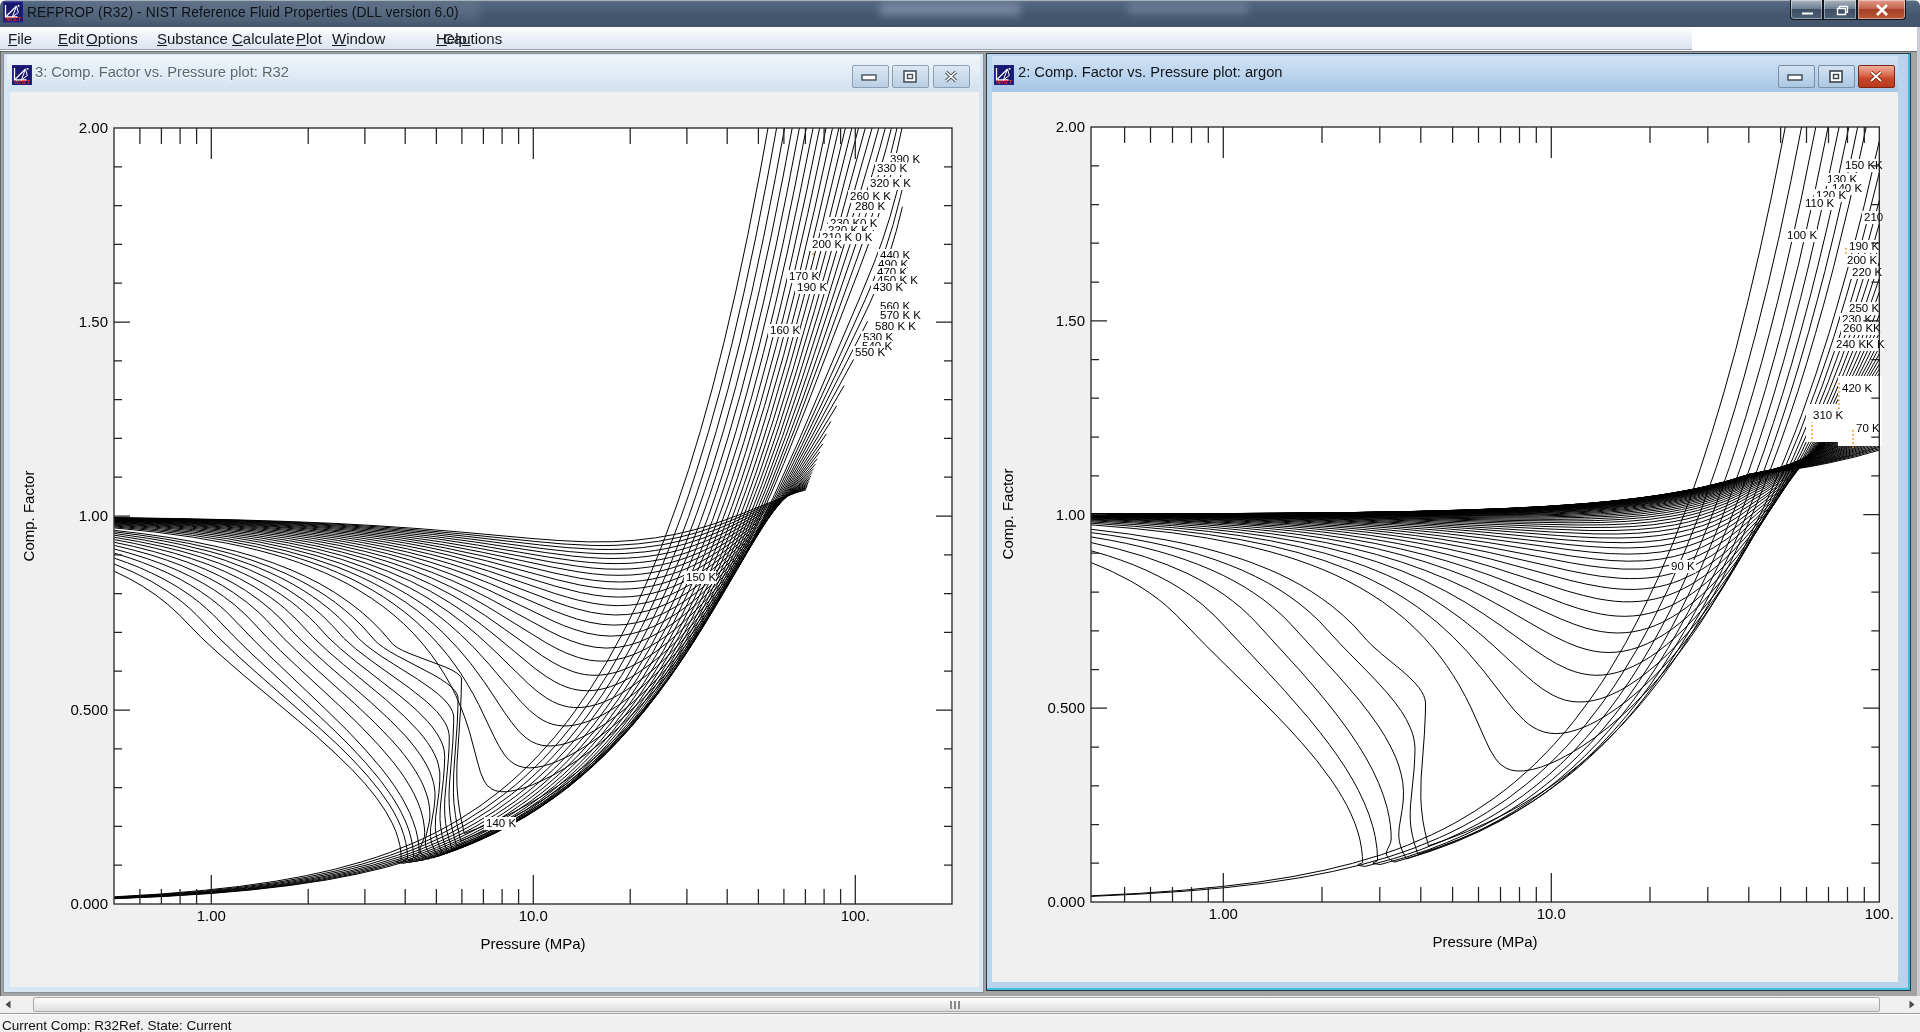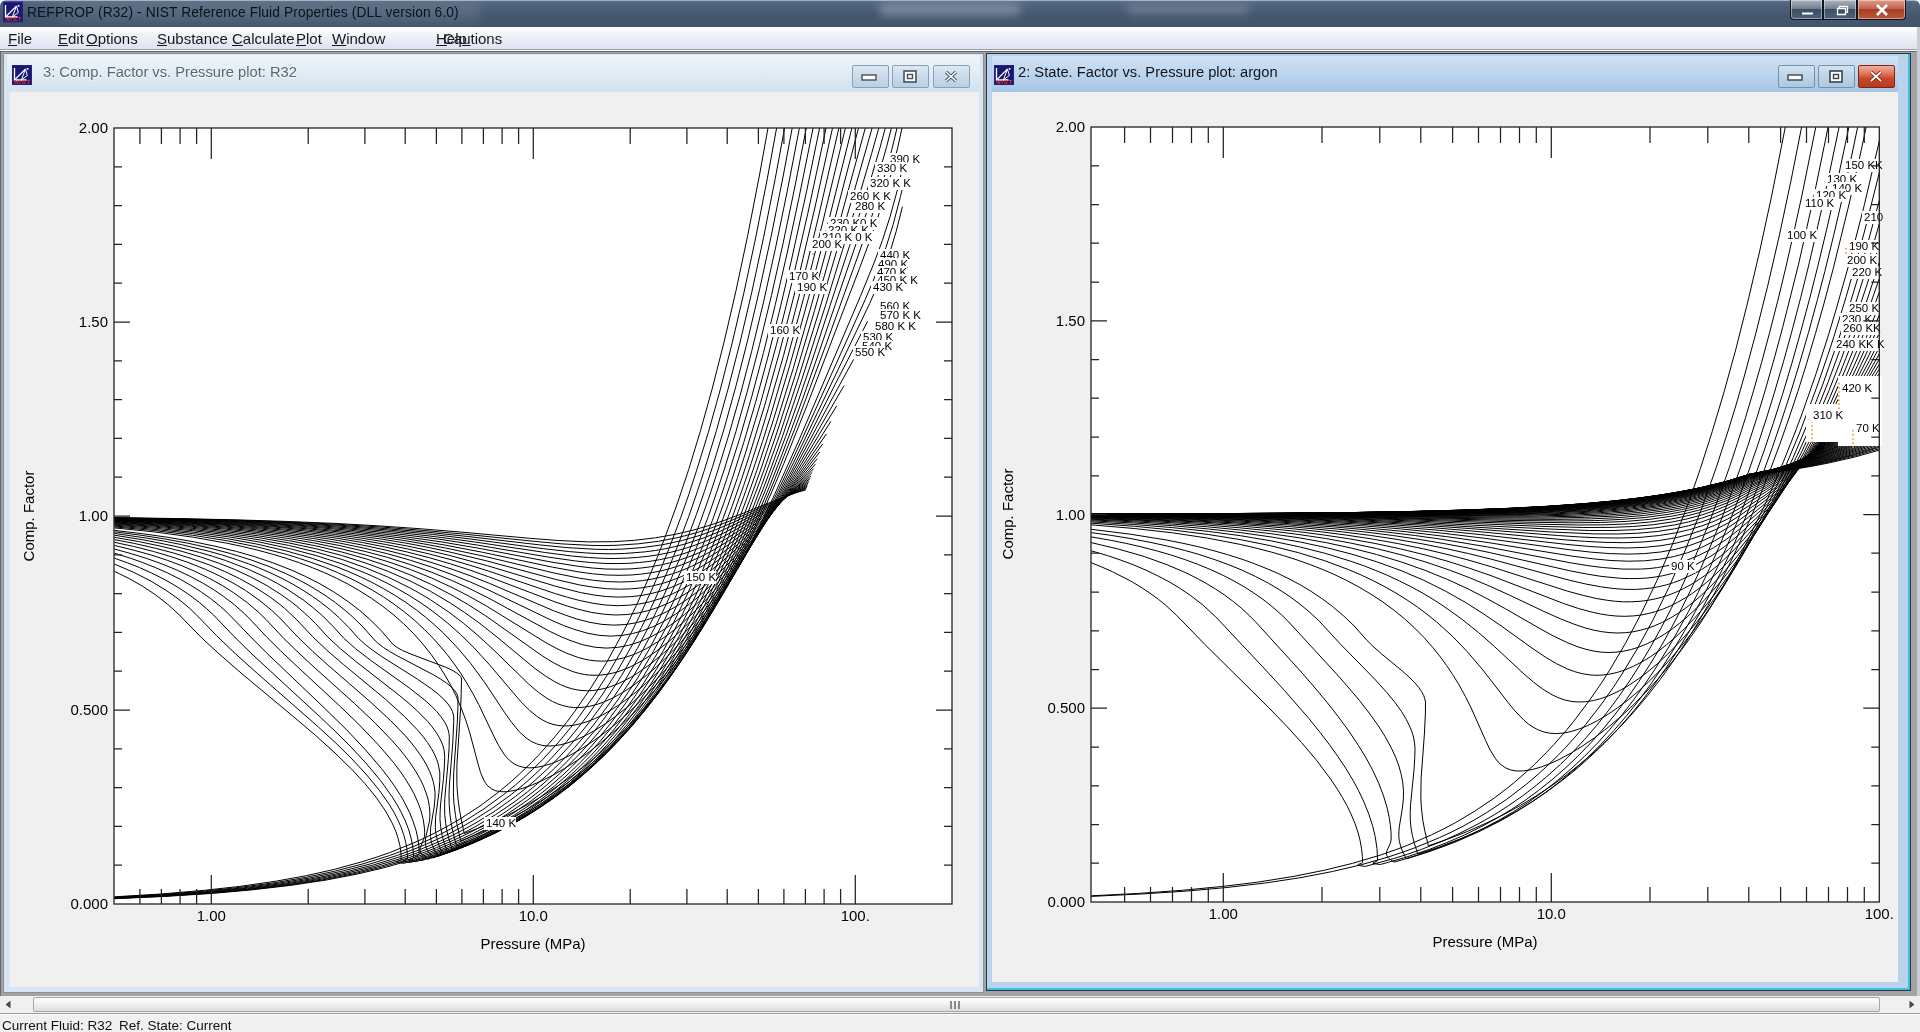--- a/index.html
+++ b/index.html
@@ -9,30 +9,30 @@
 #tbghost1 { position:absolute; left:880px; top:3px; width:140px; height:13px; background:rgba(200,214,232,.34); filter:blur(4px); }
 #tbghost2 { position:absolute; left:1128px; top:3px; width:120px; height:12px; background:rgba(200,214,232,.22); filter:blur(4px); }
 #maintitle { position:absolute; left:27px; top:5px; font-size:13.8px; color:#0c1218; letter-spacing:0.1px; }
 .wbtn { position:absolute; top:0; height:20px; border:1px solid #10161d; border-top:none;
   background:linear-gradient(rgba(255,255,255,.5) 0%, rgba(255,255,255,.22) 45%, rgba(16,26,40,.22) 46%, rgba(140,160,180,.22) 100%), linear-gradient(#55687e,#3a4e64);
   box-shadow:inset 0 0 0 1px rgba(255,255,255,.42); }
 #btnmin { left:1790px; width:33px; border-bottom-left-radius:4px; }
 #btnres { left:1823px; width:34px; }
 #btnclose { left:1857px; width:49px; border-bottom-right-radius:4px;
   background:linear-gradient(rgba(255,255,255,.38) 0%, rgba(255,255,255,.14) 45%, rgba(60,10,5,.18) 46%, rgba(255,170,130,.3) 100%), linear-gradient(#cd5c42,#a23418); }
-#menubar { position:absolute; left:0; top:27px; width:1920px; height:23px;
+#menubar { position:absolute; left:0; top:27px; width:1692px; height:23px;
   background:linear-gradient(#ffffff, #eef1f8 40%, #dde3f0 100%); border-bottom:1px solid #99a0ab; }
 #menubar span { position:absolute; top:3px; font-size:15px; color:#151a1f; }
 #mdi { position:absolute; left:0; top:51px; width:1920px; height:945px; background:#a3a3a3;
   border-top:1px solid #63686d; border-left:1px solid #63686d; }
 .cw { position:absolute; }
 #win1 { left:2px; top:1px; width:981px; height:940px; background:#d8e5f2; border:1px solid #87929d; }
 #win1 .tb { position:absolute; left:3px; top:1px; right:3px; height:36px;
   background:linear-gradient(#eff5fa, #e3edf6 45%, #d2e1ef 100%); }
-#win1 .tbtext { position:absolute; left:31px; top:10px; font-size:14.7px; color:#5c666e; text-shadow:0 1px 0 rgba(255,255,255,.8);margin-left:8px; }
+#win1 .tbtext { position:absolute; left:31px; top:10px; font-size:14.7px; color:#5c666e; text-shadow:0 1px 0 rgba(255,255,255,.8); }
 #win1 .content { position:absolute; left:6px; top:38px; width:969px; height:895px; background:#f0f0f0; }
 #win2 { left:985px; top:1px; width:925px; height:938px; background:#b9d3ed; border:1px solid #2a3845;
   }
 #win2 .accr { position:absolute; right:0; top:0; bottom:0; width:2px; background:#3fbede; }
 #win2 .accb { position:absolute; right:0; bottom:0; left:0; height:2px; background:#3fbede; }
 #win2 .tb { position:absolute; left:5px; top:2px; right:12px; height:36px;
   background:linear-gradient(#d2e3f4, #bed6ee 45%, #a5c5e4 100%); }
 #win2 .tbtext { position:absolute; left:31px; top:10px; font-size:14.7px; color:#10161c; }
 #win2 .content { position:absolute; left:5px; top:38px; width:906px; height:890px; background:#f0f0f0; }
 .cbtn { position:absolute; height:23px; width:37px; border-radius:2px; }
@@ -128,21 +128,21 @@
       <div class="accb"></div>
   <svg width="20" height="20" viewBox="0 0 20 20" style="position:absolute;left:7px;top:11px">
 <rect width="20" height="20" fill="#191970"></rect>
 <rect x="0" y="0" width="20" height="20" fill="none" stroke="#2a2aa0" stroke-width="1"></rect>
 <path d="M2.5 3v12h12" stroke="#fff" stroke-width="1.3" fill="none"></path>
 <path d="M3 14.5 L13.5 4" stroke="#fff" stroke-width="1.1"></path>
 <path d="M13.5 4l1.8 6.5-6 4.5z" fill="none" stroke="#fff" stroke-width="1"></path>
 <path d="M15 3.2l1.3 1.3" stroke="#fff" stroke-width="1.6"></path>
 <text x="2.2" y="19.4" font-size="6.2px" font-weight="bold" fill="#e8301e" font-family="Liberation Sans" textLength="16">NIST</text>
 </svg>
-  <span class="tbtext">2: State. Factor vs. Pressure plot: argon</span>
+  <span class="tbtext">2: Comp. Factor vs. Pressure plot: argon</span>
   <div class="content"></div>
   <div class="cbtn a" style="left:791px;top:11px">
         <svg width="35" height="21">
           <rect x="9" y="9" width="14" height="5" fill="#fdfdfd" stroke="#39444d" stroke-width="1.4"></rect>
         </svg>
       </div>
   <div class="cbtn a" style="left:831px;top:11px">
         <svg width="35" height="21">
           <rect x="11" y="5" width="12" height="11" fill="#fdfdfd" stroke="#39444d" stroke-width="1.6"></rect>
           <rect x="14.5" y="8.5" width="5" height="4" fill="none" stroke="#39444d" stroke-width="1.4"></rect>
@@ -412,14 +412,14 @@
       </svg>
     </div>
  <div id="sthumb">
       <svg width="1845" height="13">
         <path d="M917 3v8M921 3v8M925 3v8" stroke="#8a8a8a" stroke-width="2"></path>
       </svg>
     </div>
 </div>
 <div id="rightedge"></div>
 <div id="statusbar">
-    <span style="position:absolute;left:2px;top:4px">Current Fluid: R32</span>
+    <span style="position:absolute;left:2px;top:4px">Current Comp: R32</span>
     <span style="position:absolute;left:119px;top:4px">Ref. State: Current</span>
   </div>
 </body></html>

